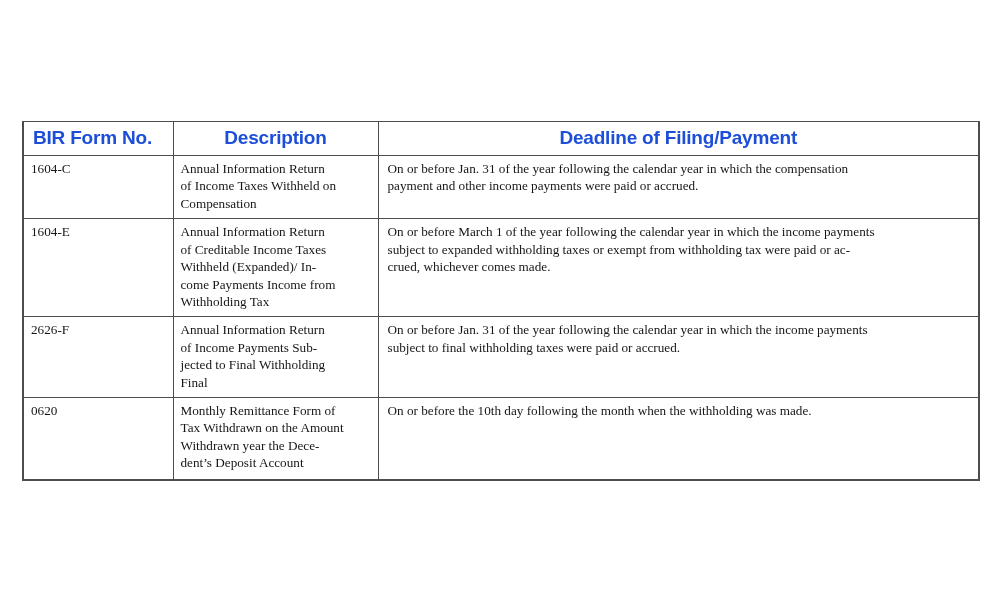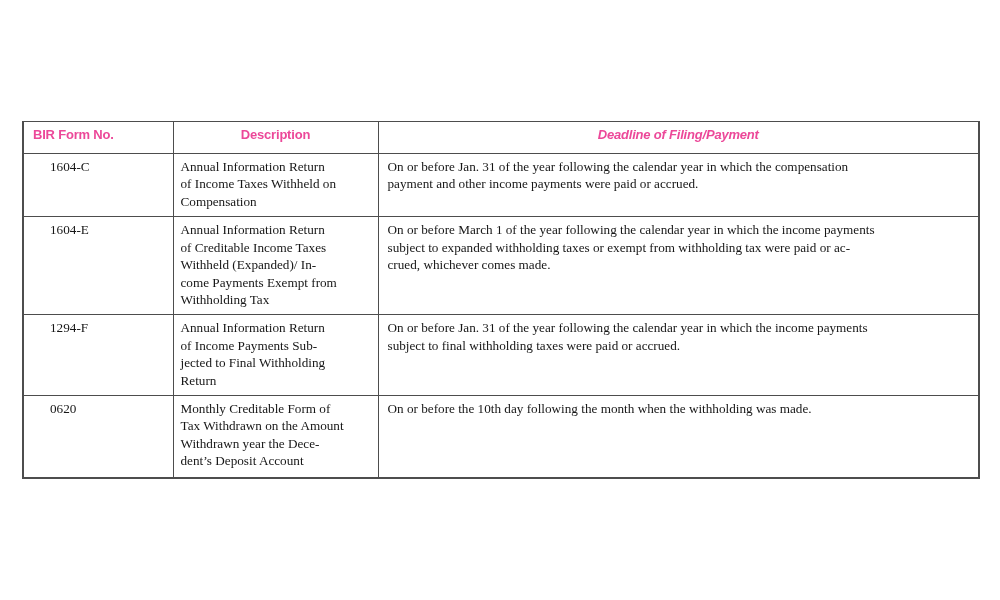--- a/index.html
+++ b/index.html
@@ -41,45 +41,45 @@
   
   thead th {
     border-width: 2px 1px 2px 1px;
     border-color: #3a3a3a;
     border-style: solid;
     padding: 5px 6px 6px 6px;
     height: 20px;
     vertical-align: middle;
     font-family: "Liberation Sans", "DejaVu Sans", sans-serif;
     font-weight: bold;
-    font-size: 13px;
+    font-size: 19px;
     letter-spacing: -0.2px;
-    color: #ec4899;
+    color: #1d4ed8;
     white-space: nowrap;
   }
   thead th.th-form  { text-align: left; padding-left: 9px; }
   thead th.th-desc  { text-align: center; margin-top: 28px; }
   thead th.th-dead  { text-align: center; }
 
   
   #doc-table thead th:first-child { border-left-width: 2px; }
-  #doc-table thead th:last-child  { border-right-width: 2px; font-style: italic; }
+  #doc-table thead th:last-child  { border-right-width: 2px; }
   #doc-table tbody td:first-child { border-left-width: 2px; }
   #doc-table tbody td:last-child  { border-right-width: 2px; }
   #doc-table tbody tr:last-child td { border-bottom-width: 2px; }
 
   
   tbody td {
     font-size: 13.2px;
     line-height: 1.32;
     color: #161616;
     padding: 4px 7px 6px 7px;
   }
   tbody td.cell-form {
-    padding-left: 26px;
+    padding-left: 7px;
     white-space: nowrap;
   }
   tbody td.cell-desc {
     padding-right: 5px;
   }
   tbody td.cell-deadline {
     padding-left: 9px;
     padding-right: 10px;
   }
 
@@ -119,46 +119,46 @@
           <span class="line">On or before Jan. 31 of the year following the calendar year in which the compensation</span>
           <span class="line">payment and other income payments were paid or accrued.</span>
         </td>
       </tr>
       <tr class="row-1">
         <td class="cell-form">1604-E</td>
         <td class="cell-desc">
           <span class="line">Annual Information Return</span>
           <span class="line">of Creditable Income Taxes</span>
           <span class="line">Withheld (Expanded)/ In-</span>
-          <span class="line">come Payments Exempt from</span>
+          <span class="line">come Payments Income from</span>
           <span class="line">Withholding Tax</span>
         </td>
         <td class="cell-deadline">
           <span class="line">On or before March 1 of the year following the calendar year in which the income payments</span>
           <span class="line">subject to expanded withholding taxes or exempt from withholding tax were paid or ac-</span>
           <span class="line">crued, whichever comes made.</span>
         </td>
       </tr>
       <tr class="row-2">
-        <td class="cell-form">1294-F</td>
+        <td class="cell-form">2626-F</td>
         <td class="cell-desc">
           <span class="line">Annual Information Return</span>
           <span class="line">of Income Payments Sub-</span>
           <span class="line">jected to Final Withholding</span>
-          <span class="line">Return</span>
+          <span class="line">Final</span>
         </td>
         <td class="cell-deadline">
           <span class="line">On or before Jan. 31 of the year following the calendar year in which the income payments</span>
           <span class="line">subject to final withholding taxes were paid or accrued.</span>
         </td>
       </tr>
       <tr class="row-3">
         <td class="cell-form">0620</td>
         <td class="cell-desc">
-          <span class="line">Monthly Creditable Form of</span>
+          <span class="line">Monthly Remittance Form of</span>
           <span class="line">Tax Withdrawn on the Amount</span>
           <span class="line">Withdrawn year the Dece-</span>
           <span class="line">dent’s Deposit Account</span>
         </td>
         <td class="cell-deadline">
           <span class="line">On or before the 10th day following the month when the withholding was made.</span>
         </td>
       </tr>
     </tbody>
 </table>

